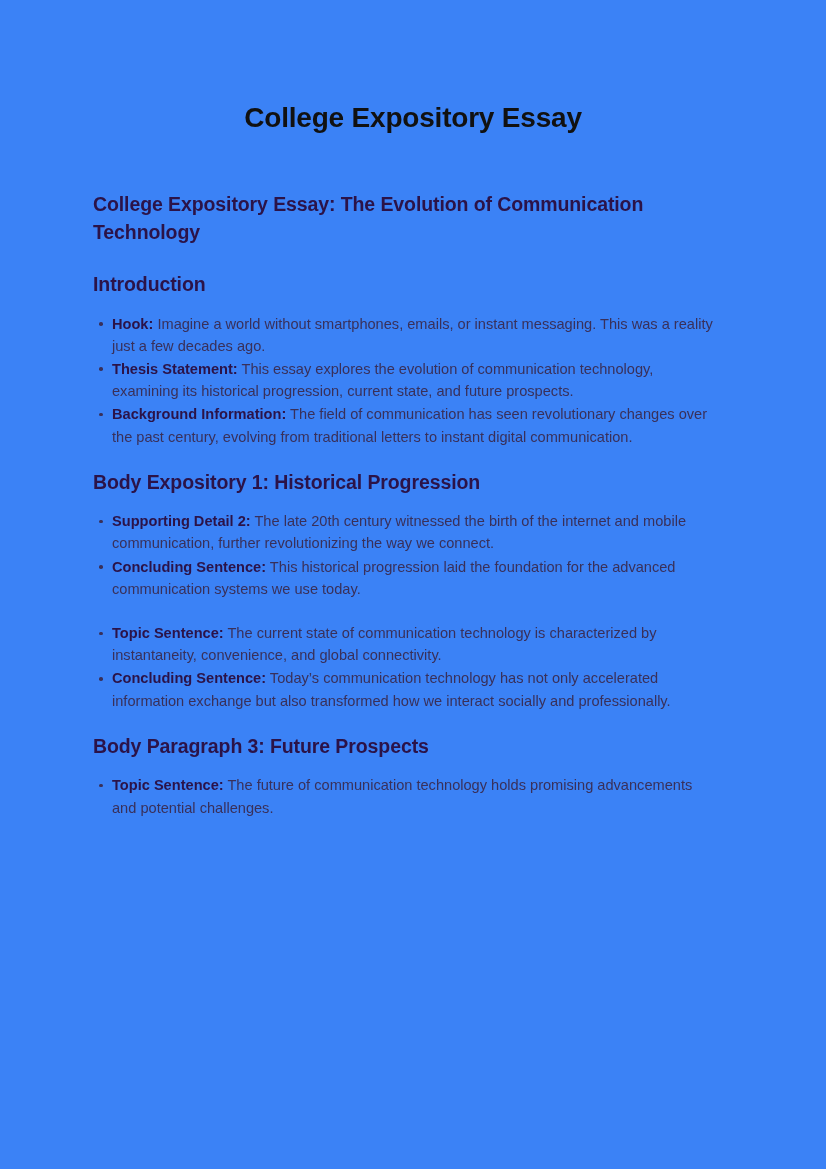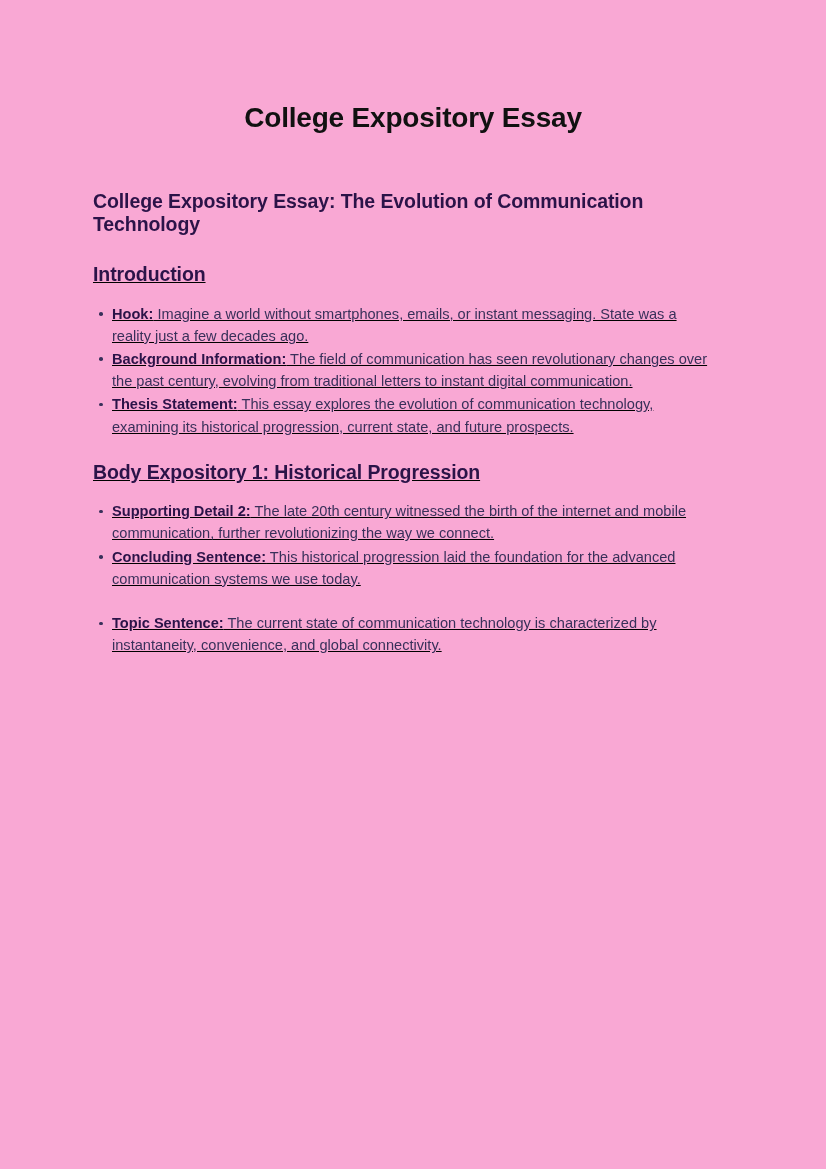--- a/index.html
+++ b/index.html
@@ -13,21 +13,21 @@
     height: 1169px;
     font-family: "Liberation Sans", sans-serif;
     -webkit-font-smoothing: antialiased;
     overflow: hidden;
   }
 
   .page {
     position: relative;
     width: 826px;
     height: 1169px;
-    background: #f9a8d4;
+    background: #3b82f6;
     box-sizing: border-box;
   }
 
   .doc-title {
     margin: 0;
     padding: 0;
     position: absolute;
     top: 100px;
     left: 0;
     width: 826px;
@@ -42,29 +42,28 @@
   .content {
     position: absolute;
     top: 190px;
     left: 93px;
     width: 622px;
   }
 
   .essay-title {
     margin: 0 0 26px 0;
     font-size: 19.5px;
-    line-height: 23px;
+    line-height: 28px;
     font-weight: bold;
     color: #2b1348;
     letter-spacing: -0.1px;
   }
 
   .section {
     margin: 0 0 0 0;
-    text-decoration: underline;
   }
 
   .section-heading {
     margin: 0 0 15px 0;
     font-size: 19.5px;
     line-height: 25.5px;
     font-weight: bold;
     color: #2b1348;
     letter-spacing: -0.1px;
   }
@@ -113,37 +112,40 @@
   <h1 class="doc-title">College Expository Essay</h1>
 
   <div class="content">
 
     <h2 class="essay-title">College Expository Essay: The Evolution of Communication Technology</h2>
 
     <div id="sections-container">
         <div class="section">
           <h3 class="section-heading">Introduction</h3>
           <ul class="bullets">
-            <li><span class="lbl">Hook:</span><span class="txt"> Imagine a world without smartphones, emails, or instant messaging. State was a reality just a few decades ago.</span></li>
+            <li><span class="lbl">Hook:</span><span class="txt"> Imagine a world without smartphones, emails, or instant messaging. This was a reality just a few decades ago.</span></li>
+            <li><span class="lbl">Thesis Statement:</span><span class="txt"> This essay explores the evolution of communication technology, examining its historical progression, current state, and future prospects.</span></li>
             <li><span class="lbl">Background Information:</span><span class="txt"> The field of communication has seen revolutionary changes over the past century, evolving from traditional letters to instant digital communication.</span></li>
-            <li><span class="lbl">Thesis Statement:</span><span class="txt"> This essay explores the evolution of communication technology, examining its historical progression, current state, and future prospects.</span></li>
           </ul>
         </div>
         <div class="section">
           <h3 class="section-heading">Body Expository 1: Historical Progression</h3>
           <ul class="bullets">
             <li><span class="lbl">Supporting Detail 2:</span><span class="txt"> The late 20th century witnessed the birth of the internet and mobile communication, further revolutionizing the way we connect.</span></li>
             <li><span class="lbl">Concluding Sentence:</span><span class="txt"> This historical progression laid the foundation for the advanced communication systems we use today.</span></li>
           </ul>
         </div>
         <div class="section">
           <ul class="bullets">
             <li><span class="lbl">Topic Sentence:</span><span class="txt"> The current state of communication technology is characterized by instantaneity, convenience, and global connectivity.</span></li>
+            <li><span class="lbl">Concluding Sentence:</span><span class="txt"> Today’s communication technology has not only accelerated information exchange but also transformed how we interact socially and professionally.</span></li>
           </ul>
         </div>
         <div class="section">
+          <h3 class="section-heading">Body Paragraph 3: Future Prospects</h3>
           <ul class="bullets">
+            <li><span class="lbl">Topic Sentence:</span><span class="txt"> The future of communication technology holds promising advancements and potential challenges.</span></li>
           </ul>
         </div>
       </div>
 
   </div>
 </div>
 
 </body></html>

